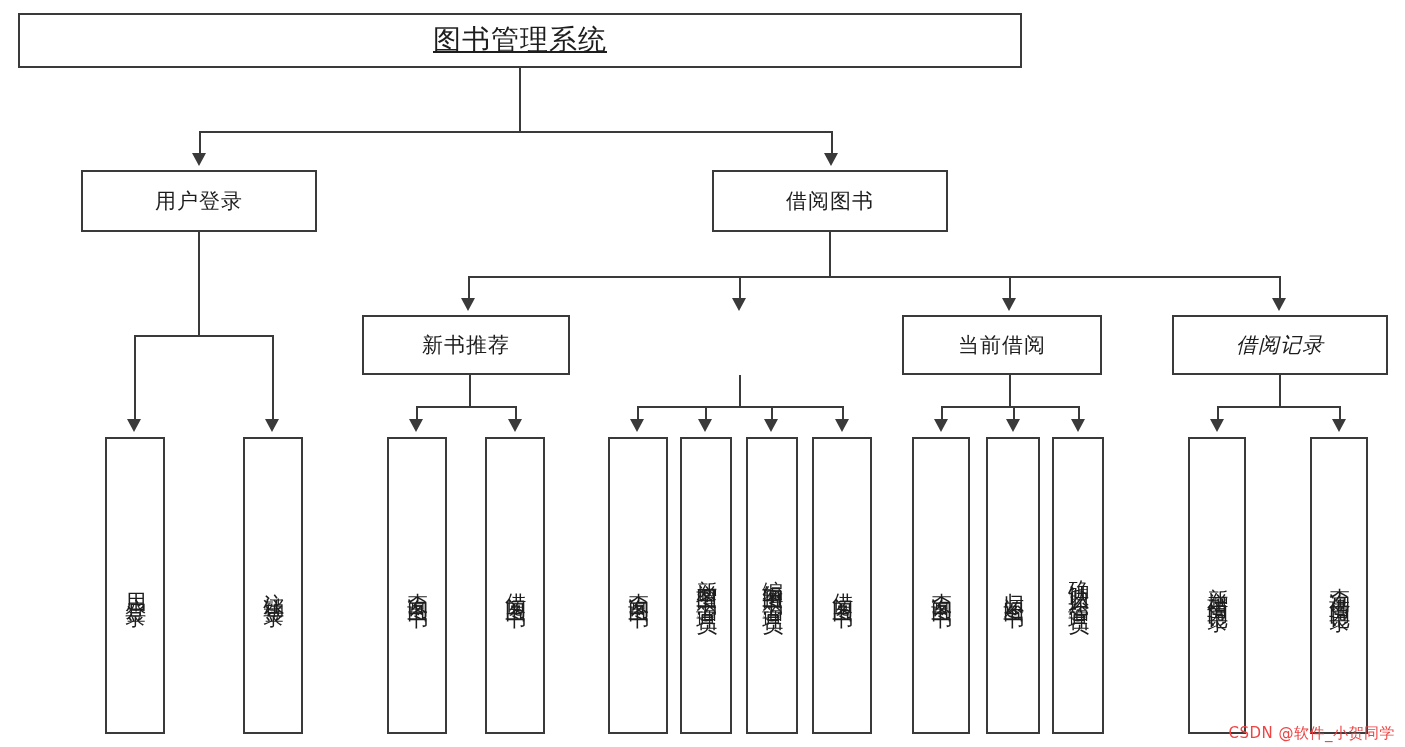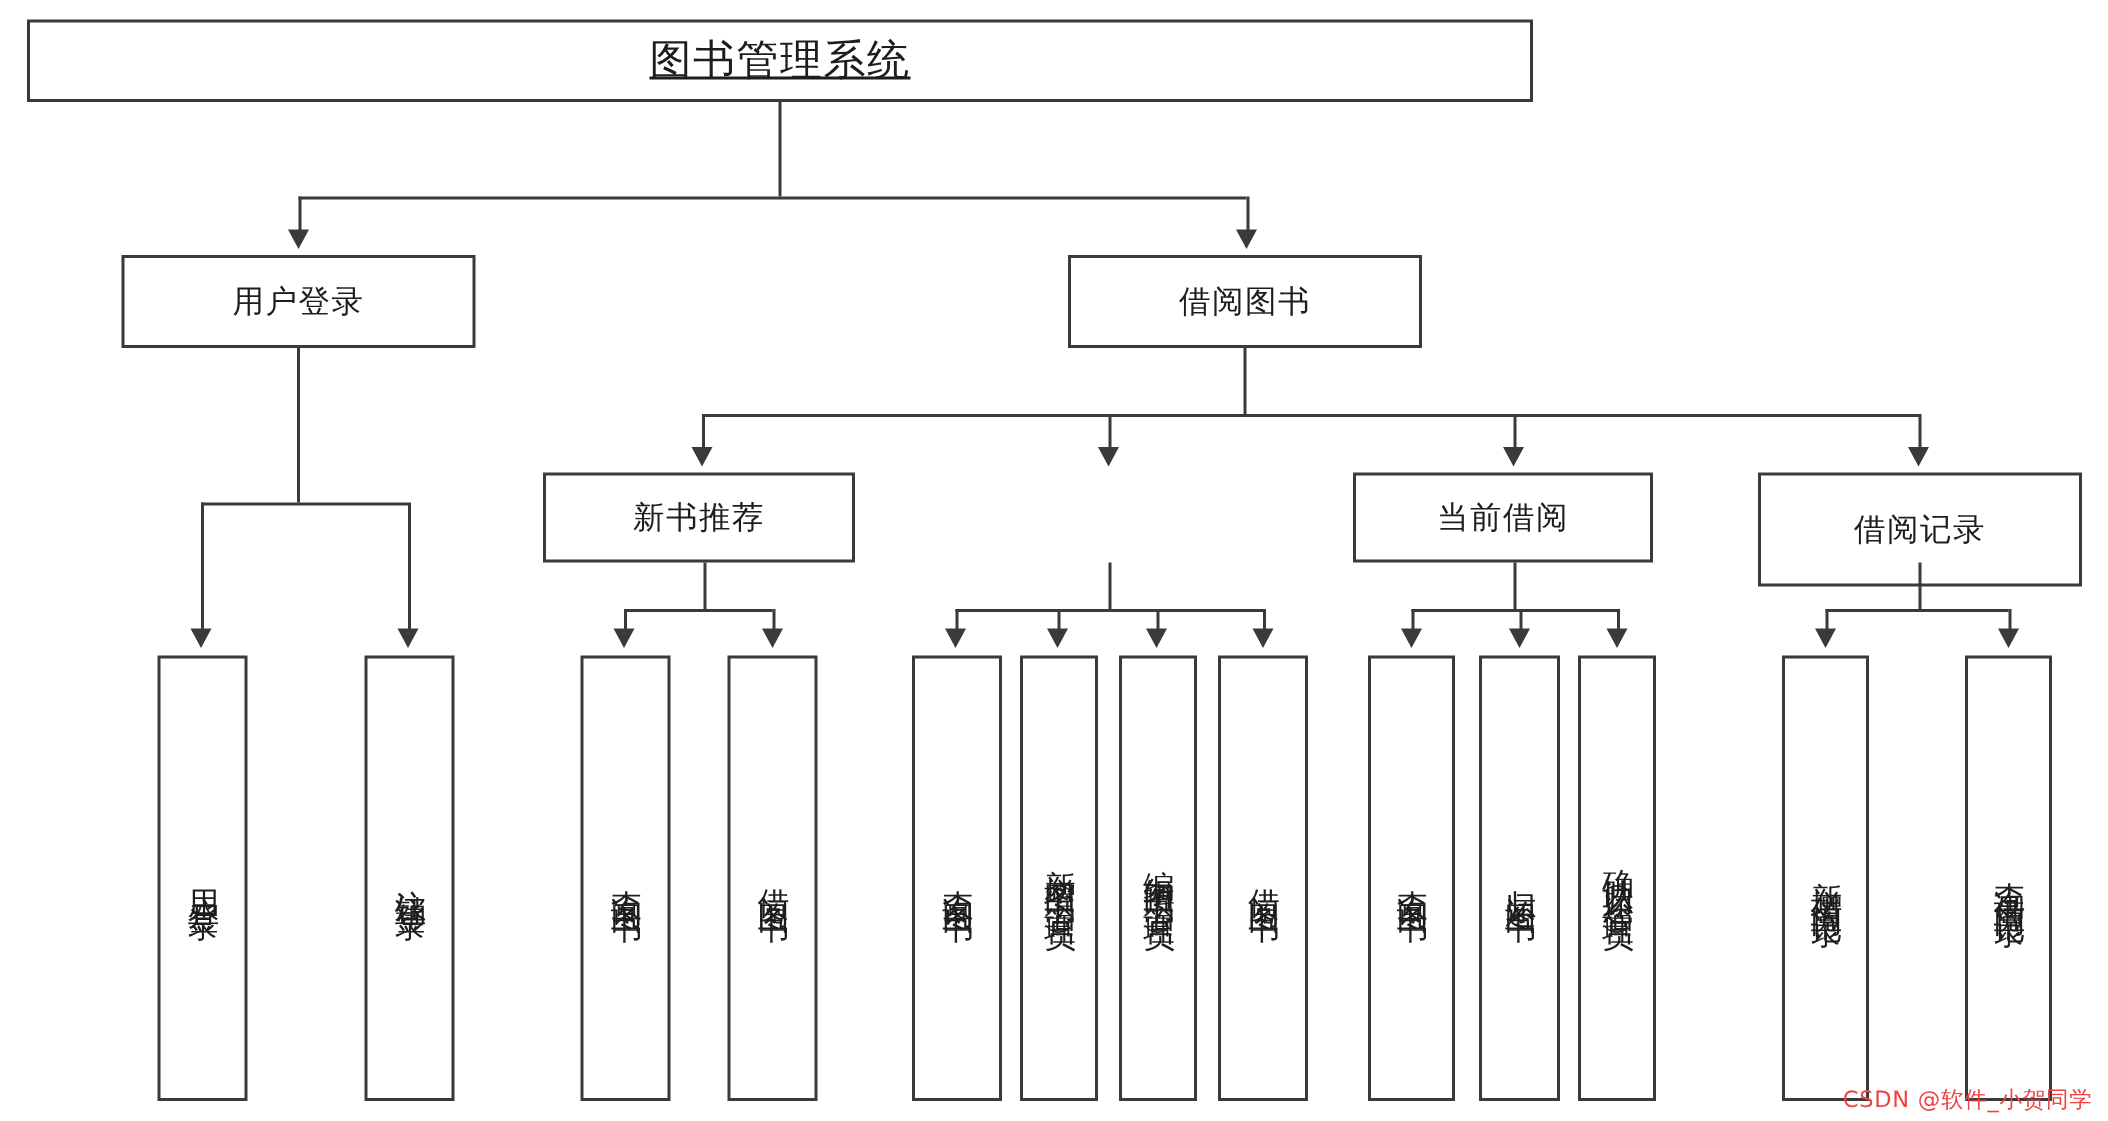--- a/index.html
+++ b/index.html
@@ -118,21 +118,21 @@
   <div class="arrow" style="left:1002px;top:298px;"></div>
   <div class="vline" style="left:1279px;top:276px;height:24px;"></div>
   <div class="arrow" style="left:1272px;top:298px;"></div>
 
   <div class="node" style="left:362px;top:315px;width:208px;height:60px;">
     <span class="label">新书推荐</span>
   </div>
   <div class="node" style="left:902px;top:315px;width:200px;height:60px;">
     <span class="label">当前借阅</span>
   </div>
-  <div class="node" style="left:1172px;top:315px;width:216px;height:76px;">
+  <div class="node" style="left:1172px;top:315px;width:216px;height:60px;font-style:italic;">
     <span class="label">借阅记录</span>
   </div>
 
   <div class="vline" style="left:469px;top:375px;height:31px;"></div>
   <div class="hline" style="left:416px;top:406px;width:99px;"></div>
   <div class="vline" style="left:416px;top:406px;height:14px;"></div>
   <div class="arrow" style="left:409px;top:419px;"></div>
   <div class="vline" style="left:515px;top:406px;height:14px;"></div>
   <div class="arrow" style="left:508px;top:419px;"></div>
 

